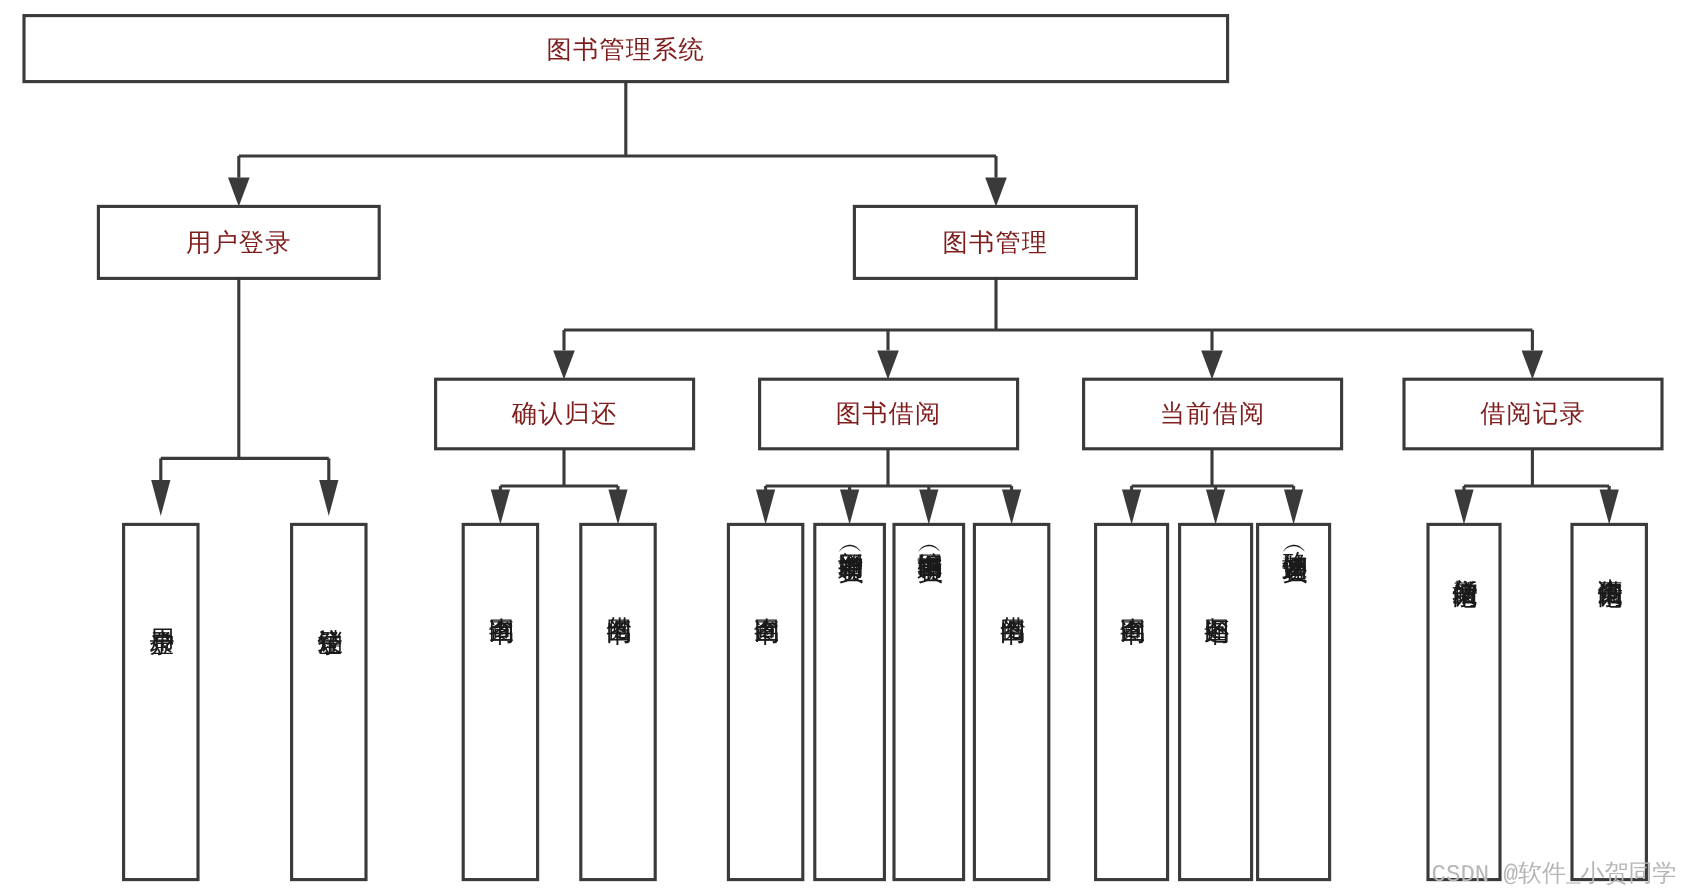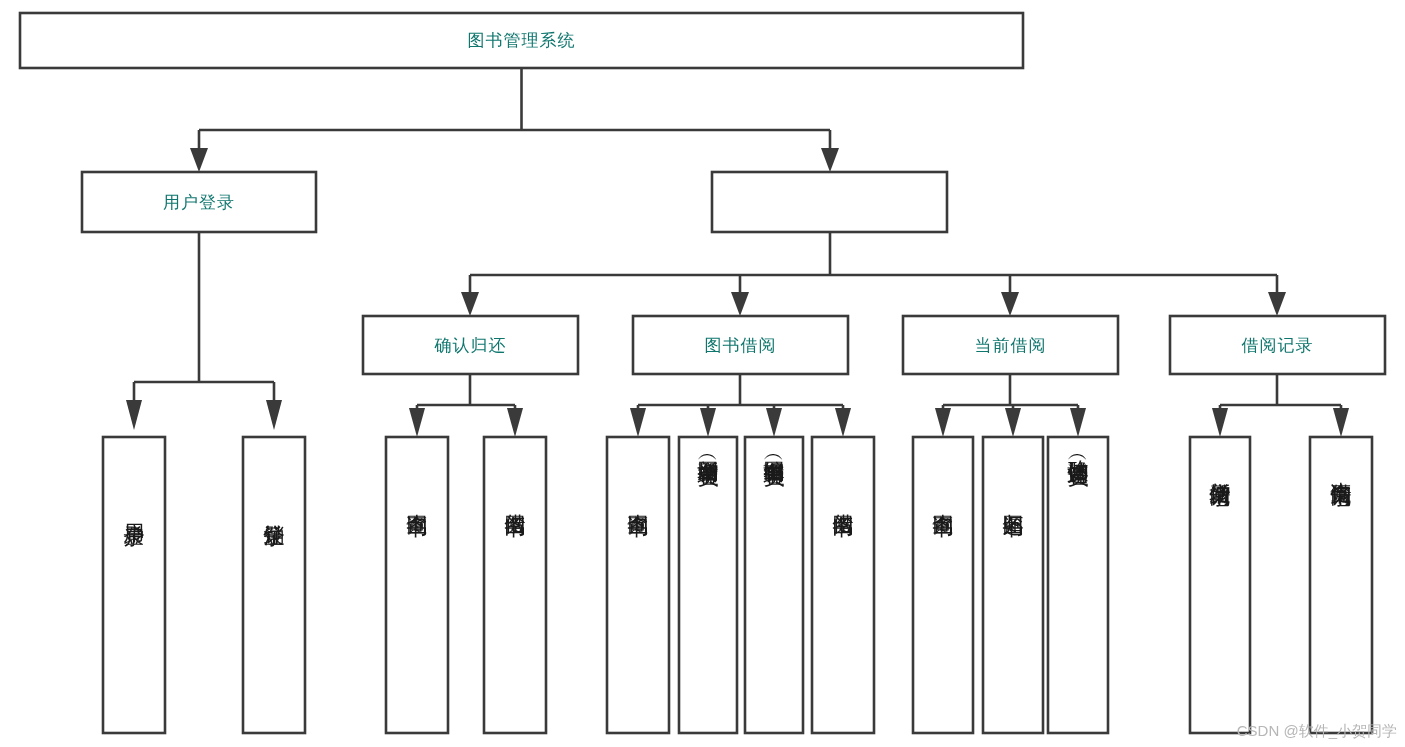--- a/index.html
+++ b/index.html
@@ -61,31 +61,31 @@
   }
   .hlabel-box {
     position: absolute;
     display: flex;
     align-items: center;
     justify-content: center;
     pointer-events: none;
   }
   .hlabel-text {
     font-family: Liberation Serif, serif;
-    font-size: 17px;
-    color: #0f766e;
+    font-size: 21px;
+    color: #7f1d1d;
     letter-spacing: 1px;
     white-space: nowrap;
   }
   #watermark {
     position: absolute;
     right: 8px;
     bottom: 6px;
-    font-family: Liberation Sans, sans-serif;
-    font-size: 15px;
+    font-family: Liberation Mono, monospace;
+    font-size: 20px;
     color: #b6b6b6;
     white-space: nowrap;
     pointer-events: none;
   }
 </style>
 </head>
 <body>
 
 <div id="diagram-root">
 
@@ -193,20 +193,23 @@
     <rect class="node-rect" x="1310" y="437" width="62" height="296"></rect>
   </svg>
 
   <div class="hlabel-box" style="left:20px; top:13px; width:1003px; height:55px;">
     <span class="hlabel-text">图书管理系统</span>
   </div>
 
   <div class="hlabel-box" style="left:82px; top:172px; width:234px; height:60px;">
     <span class="hlabel-text">用户登录</span>
   </div>
+  <div class="hlabel-box" style="left:712px; top:172px; width:235px; height:60px;">
+    <span class="hlabel-text">图书管理</span>
+  </div>
 
   <div class="hlabel-box" style="left:363px; top:316px; width:215px; height:58px;">
     <span class="hlabel-text">确认归还</span>
   </div>
   <div class="hlabel-box" style="left:903px; top:316px; width:215px; height:58px;">
     <span class="hlabel-text">当前借阅</span>
   </div>
   <div class="hlabel-box" style="left:633px; top:316px; width:215px; height:58px;">
     <span class="hlabel-text">图书借阅</span>
   </div>

